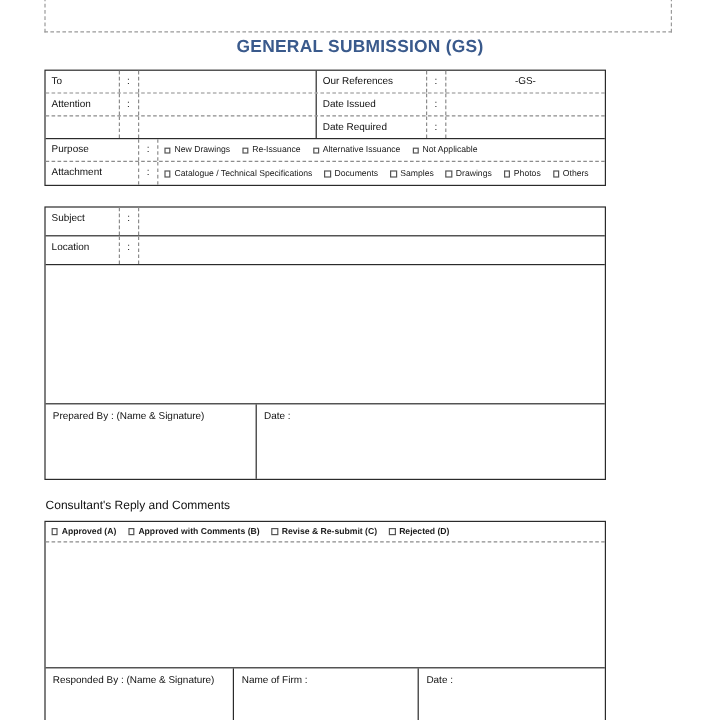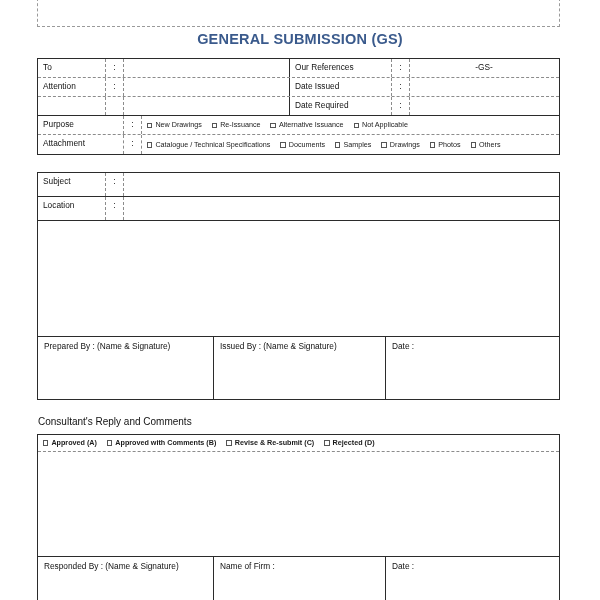--- a/index.html
+++ b/index.html
@@ -45,21 +45,21 @@
     font-size: 14.5px;
     font-weight: bold;
     letter-spacing: 0.2px;
     color: #3a5a8c;
   }
 
   
   .tbl {
     position: absolute;
     left: 37px;
-    width: 523px;
+    width: 468px;
     box-sizing: border-box;
     border: 1.4px solid #2b2b2b;
     background: #ffffff;
   }
 
   .row {
     display: flex;
     box-sizing: border-box;
     position: relative;
   }
@@ -278,21 +278,20 @@
       <div class="cell lbl sl-colon colon b-r-dash">:</div>
       <div class="cell sl-value"></div>
     </div>
 
     <div class="row big-blank b-b-solid">
       <div class="cell" style="width:521px"></div>
     </div>
 
     <div class="row sig-row">
       <div class="cell sig-cell sig-a b-r-solid">Prepared By : (Name &amp; Signature)</div>
-      <div class="cell sig-cell sig-b b-r-solid">Issued By : (Name &amp; Signature)</div>
       <div class="cell sig-cell sig-c">Date :</div>
     </div>
   </div>
 
   <div class="section-heading">Consultant's Reply and Comments</div>
 
   <div class="tbl" id="reply-table">
 
     <div class="row reply-chk-row b-b-dash">
       <div class="cell reply-chk-cell" style="padding-top:3px">

